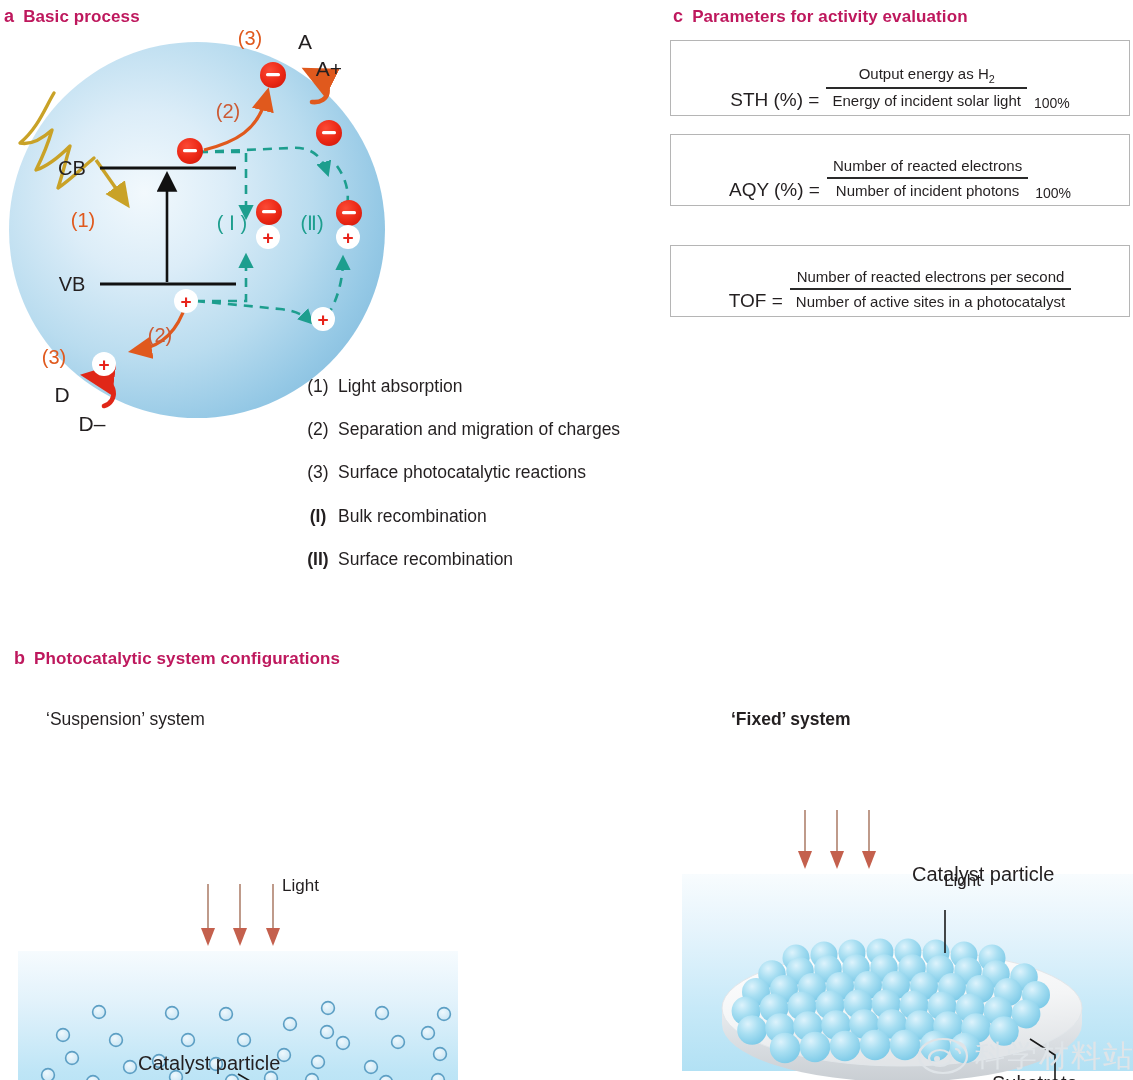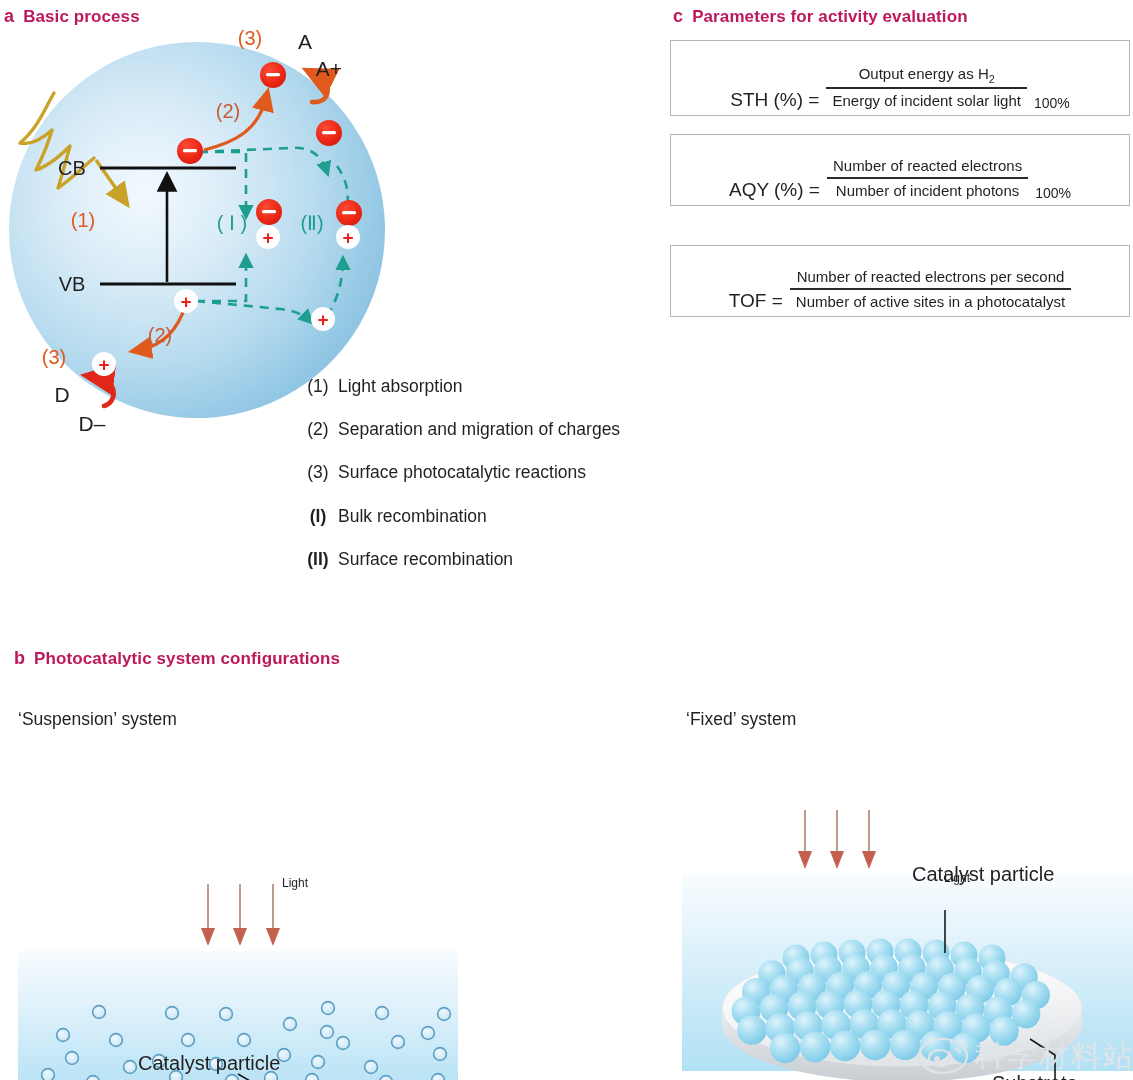--- a/index.html
+++ b/index.html
@@ -79,30 +79,31 @@
   }
   .f-lhs sub, .f-num sub, .f-den sub { font-size: 0.72em; }
 
   
   #panel-b { position: absolute; left: 0; top: 640px; width: 1133px; height: 440px; }
   .sys-title {
     position: absolute;
     font-size: 17.5px;
     color: #231f20;
     white-space: nowrap;
+    margin-left: 28px;
   }
   .caption-b {
     position: absolute;
     font-size: 20px;
     color: #231f20;
     white-space: nowrap;
   }
   .light-label {
     position: absolute;
-    font-size: 12px;
+    font-size: 17px;
     color: #231f20;
     white-space: nowrap;
   }
 
   
   #watermark {
     position: absolute;
     left: 915px;
     top: 1032px;
     opacity: 1;
@@ -351,21 +352,21 @@
       <circle cx="428" cy="293" r="6.4" fill="url(#partGradL)" stroke="#5d9fc4" stroke-width="1.6"></circle>
     </g>
 
     <path d="M238,334 L262,348 L262,418" fill="none" stroke="#1a1a1a" stroke-width="1.6"></path>
   </svg>
 
   <div class="light-label" style="left:282px; top:236px;">Light</div>
 
   <div class="caption-b" style="left:138px; top:412px;">Catalyst particle</div>
 
-  <div class="sys-title" style="left:686px; top:69px;">‘Fixed’ system</div>
+  <div class="sys-title" style="left:703px; top:69px;font-weight:bold;">‘Fixed’ system</div>
 
   <svg style="position:absolute; left:600px; top:100px;" width="533" height="340" viewBox="0 0 533 340">
     <defs>
       <linearGradient id="waterGradR" x1="0" y1="0" x2="0" y2="1">
         <stop offset="0%" stop-color="#f8fcfe"></stop>
         <stop offset="28%" stop-color="#e6f4fc"></stop>
         <stop offset="68%" stop-color="#c7e9f8"></stop>
         <stop offset="100%" stop-color="#b2e1f4"></stop>
       </linearGradient>
       <linearGradient id="discTop" x1="0" y1="0" x2="0.3" y2="1">

